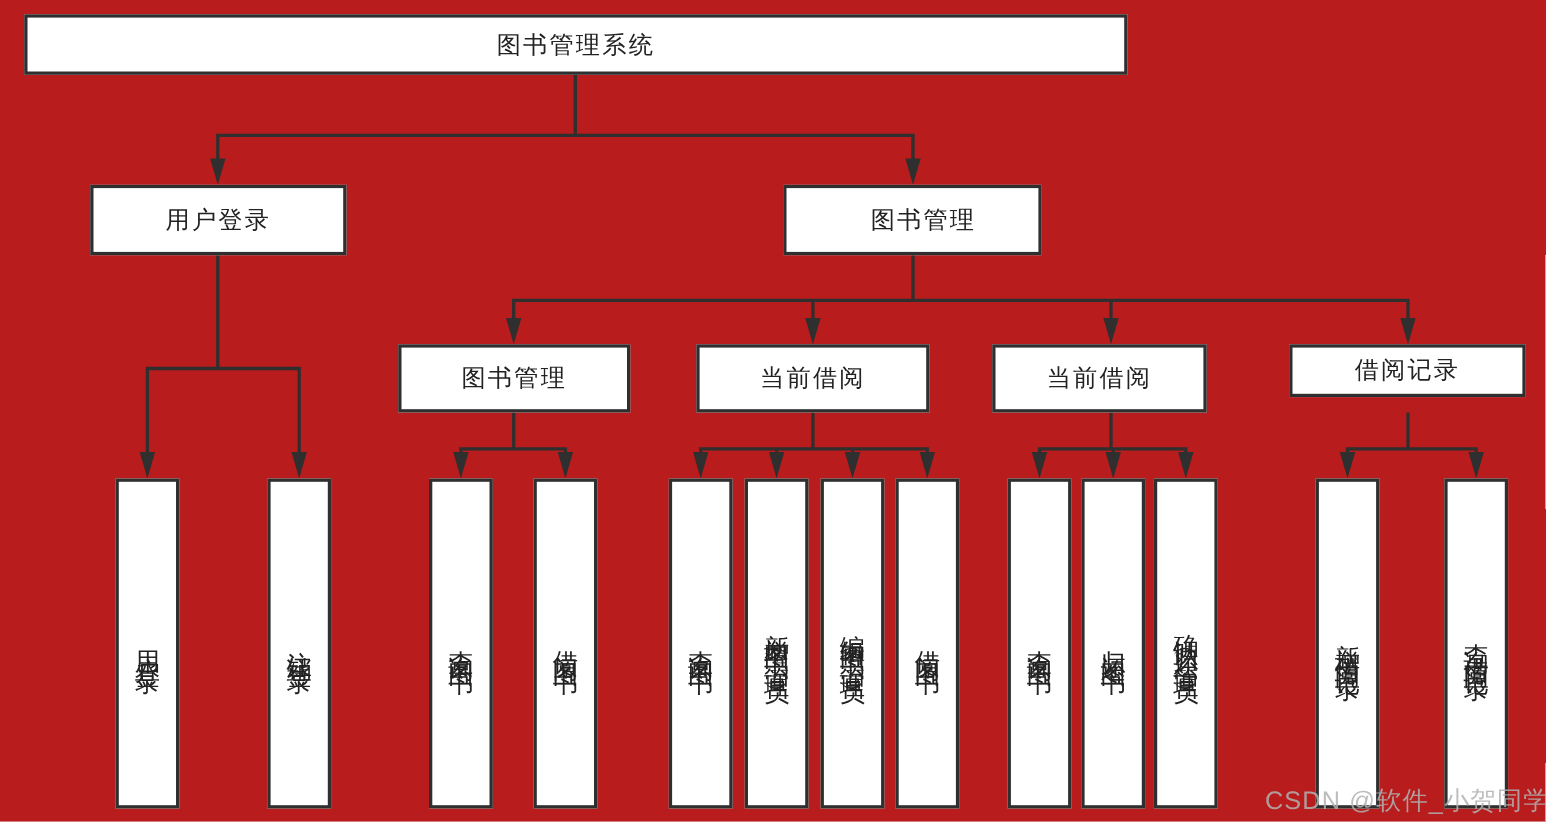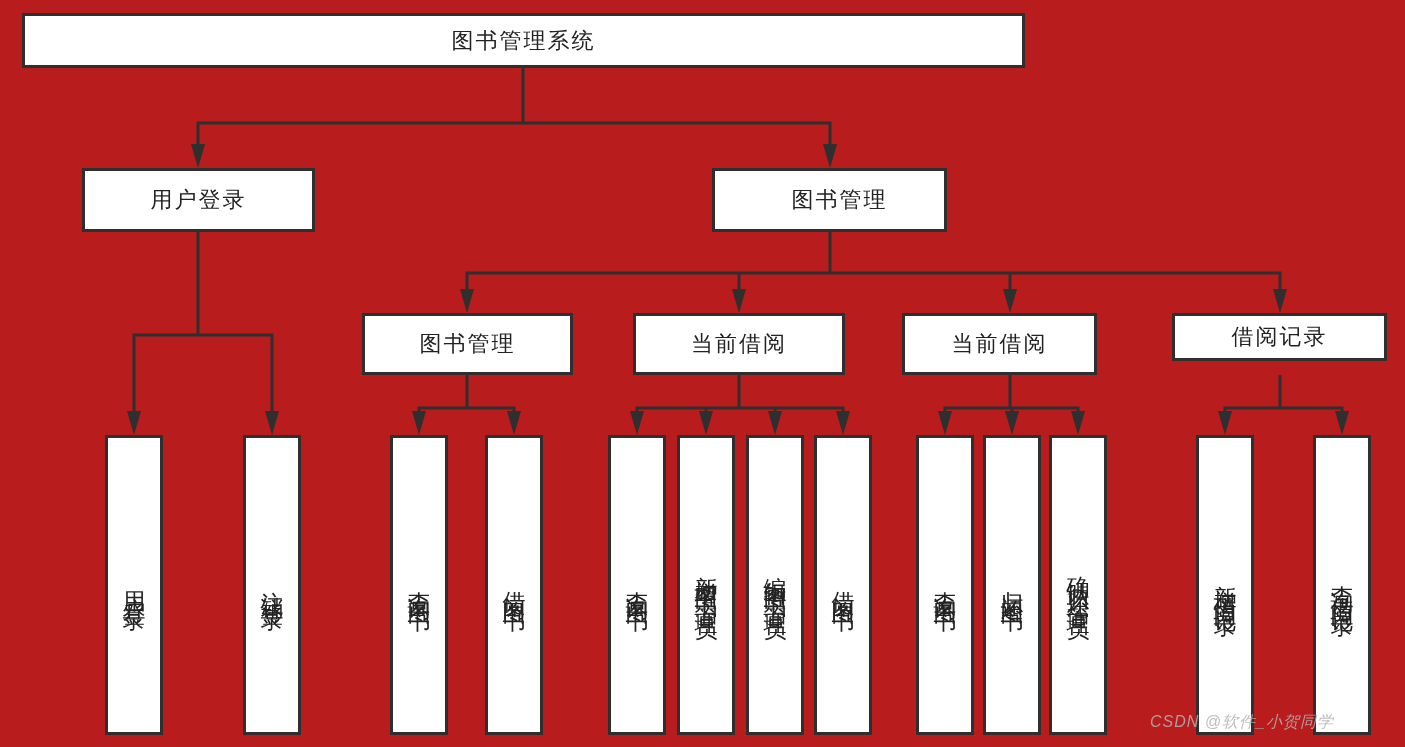--- a/index.html
+++ b/index.html
@@ -28,26 +28,25 @@
   .leaf span{
     writing-mode:vertical-rl;
     text-orientation:mixed;
     letter-spacing:6px;
     line-height:1;
   }
   .watermark{
     position:absolute;
     left:1150px;top:712px;
     width:250px;
-    font-size:16px;
+    font-size:23px;
     color:rgba(178,178,178,0.85);
     letter-spacing:1px;
     white-space:nowrap;
     z-index:5;
-    font-style:italic;
   }
 </style>
 </head>
 <body>
 
 <div id="stage">
 
   <svg class="connectors" width="1405" height="747" viewBox="0 0 1405 747">
     <g stroke="#2f2f2f" stroke-width="3" fill="none">
 

